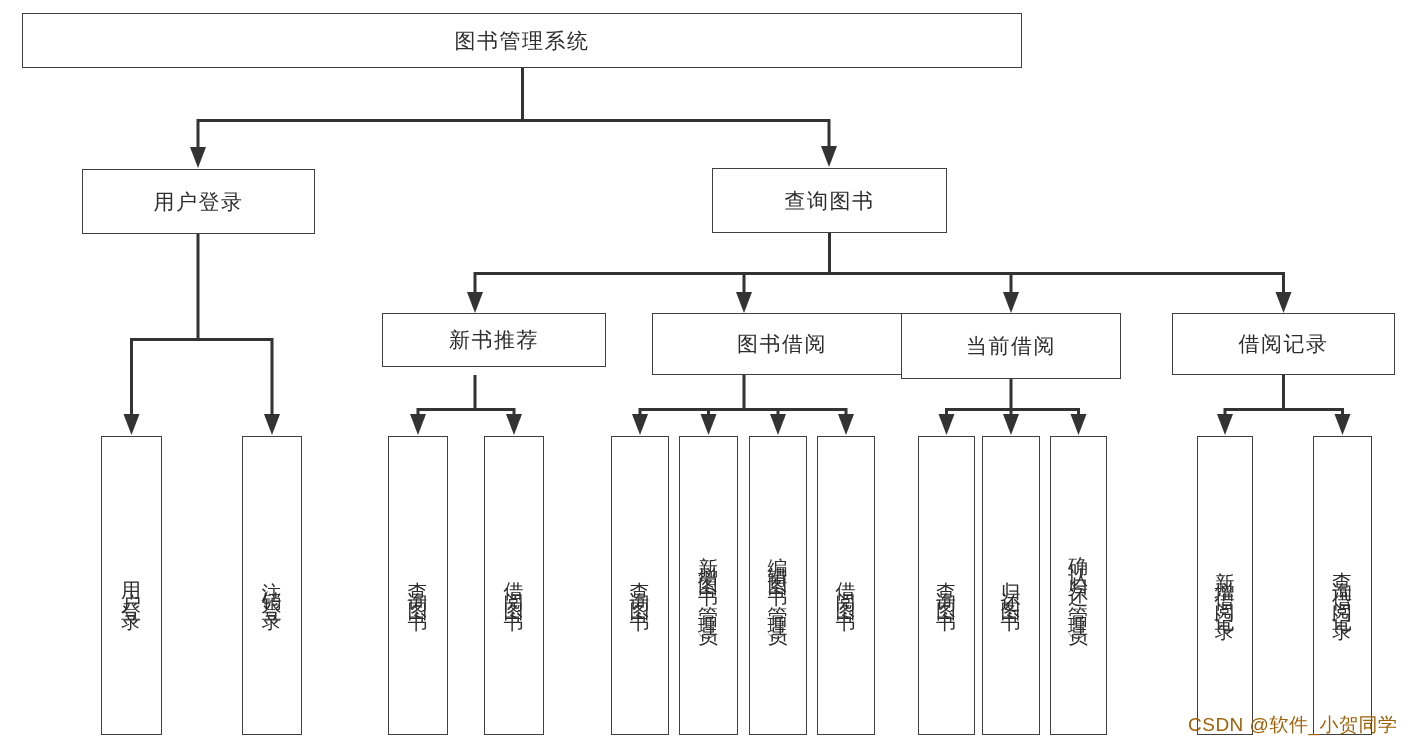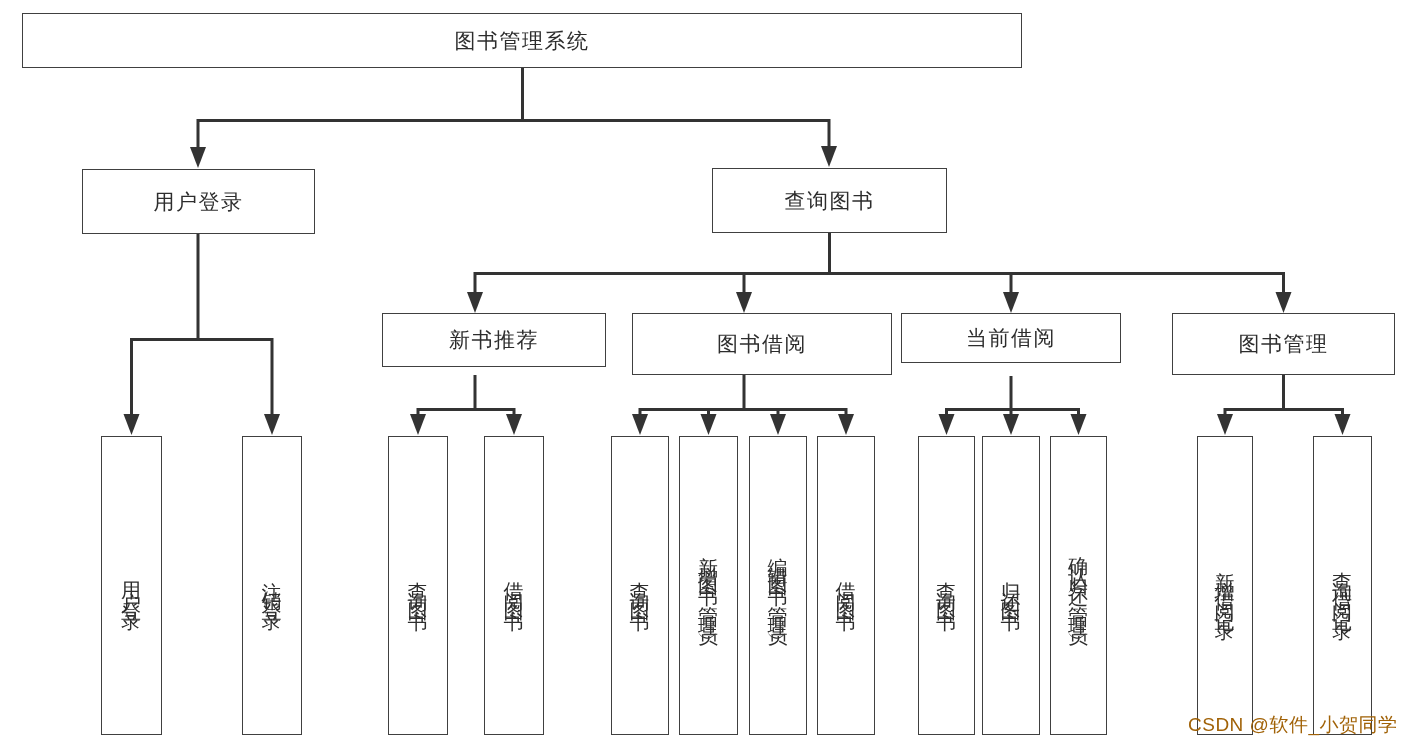--- a/index.html
+++ b/index.html
@@ -77,28 +77,28 @@
   <div class="box h" style="left:82px;top:169px;width:233px;height:65px">
     <span class="lbl">用户登录</span>
   </div>
   <div class="box h" style="left:712px;top:168px;width:235px;height:65px">
     <span class="lbl">查询图书</span>
   </div>
 
   <div class="box h" style="left:382px;top:313px;width:224px;height:54px">
     <span class="lbl">新书推荐</span>
   </div>
-  <div class="box h" style="left:632px;top:313px;width:260px;height:62px">
+  <div class="box h" style="left:652px;top:313px;width:260px;height:62px">
     <span class="lbl">图书借阅</span>
   </div>
-  <div class="box h" style="left:901px;top:313px;width:220px;height:50px">
+  <div class="box h" style="left:901px;top:313px;width:220px;height:66px">
     <span class="lbl">当前借阅</span>
   </div>
   <div class="box h" style="left:1172px;top:313px;width:223px;height:62px">
-    <span class="lbl">图书管理</span>
+    <span class="lbl">借阅记录</span>
   </div>
 
   <div class="box v" style="left:101px;top:436px;width:61px;height:299px">
     <span class="lbl">用户登录</span>
   </div>
   <div class="box v" style="left:242px;top:436px;width:60px;height:299px">
     <span class="lbl">注销登录</span>
   </div>
 
   <div class="box v" style="left:388px;top:436px;width:60px;height:299px">

